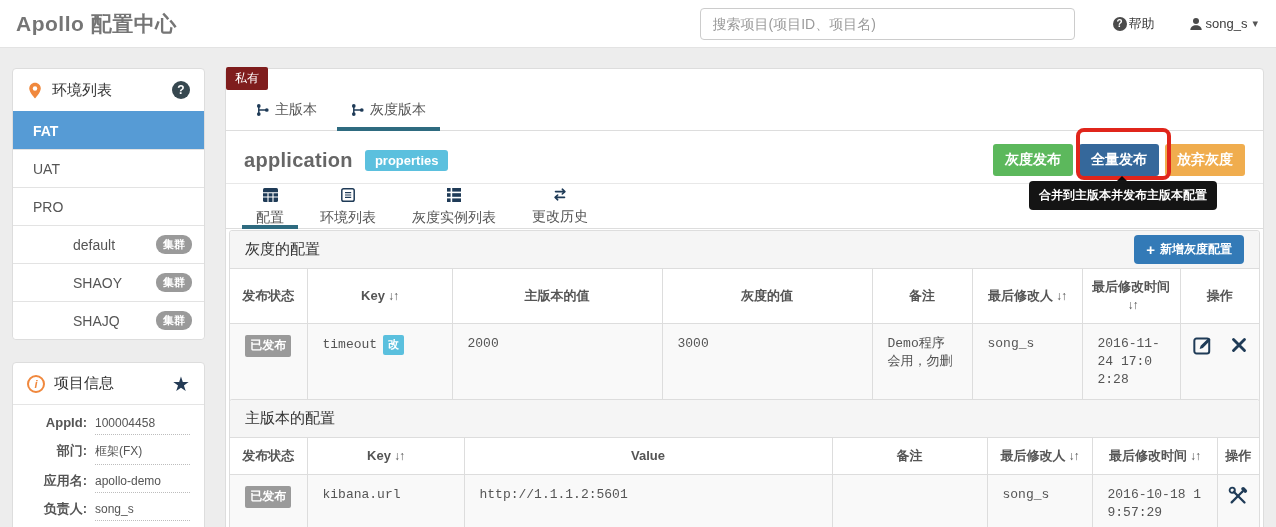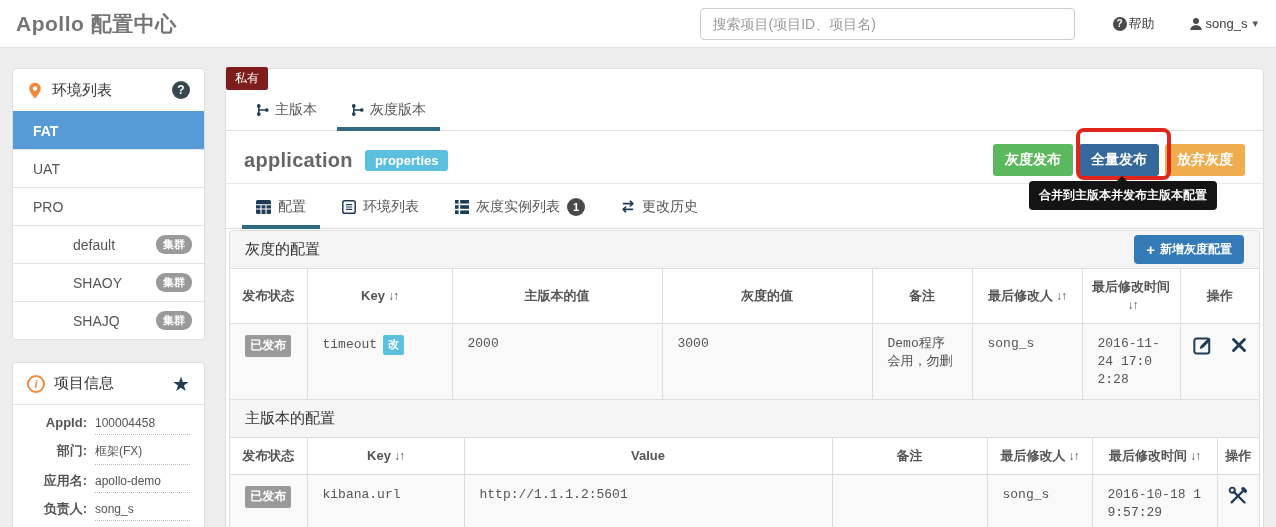--- a/index.html
+++ b/index.html
@@ -121,21 +121,21 @@
     border-left:5px solid transparent; border-right:5px solid transparent;
     border-bottom:5px solid rgba(0,0,0,.92);
   }
   .divider { position:absolute; top:114px; left:0; right:0; border-top:1px solid #e8e8e8; }
   .stab-row {
     position:absolute; top:119px; left:0; right:0; height:41px;
     border-bottom:1px solid #ddd; display:flex; padding-left:16px; gap:8px;
   }
   .stab {
     display:flex; align-items:center; gap:7px; padding:0 14px; font-size:14px; color:#555;
-    border-bottom:4px solid transparent; cursor:pointer; height:41px;
+    border-bottom:4px solid transparent; cursor:pointer; height:41px;flex-direction:column;
   }
   .stab.active { border-bottom-color:#2e6b80; }
   .badge-circle {
     width:18px; height:18px; border-radius:50%; background:#4a4a4a; color:#fff;
     font-size:11px; font-weight:bold; display:flex; align-items:center; justify-content:center;
   }
   .sub-panel {
     position:absolute; left:3px; right:3px;
     border:1px solid #ddd; border-radius:3px; background:#fff;
   }

